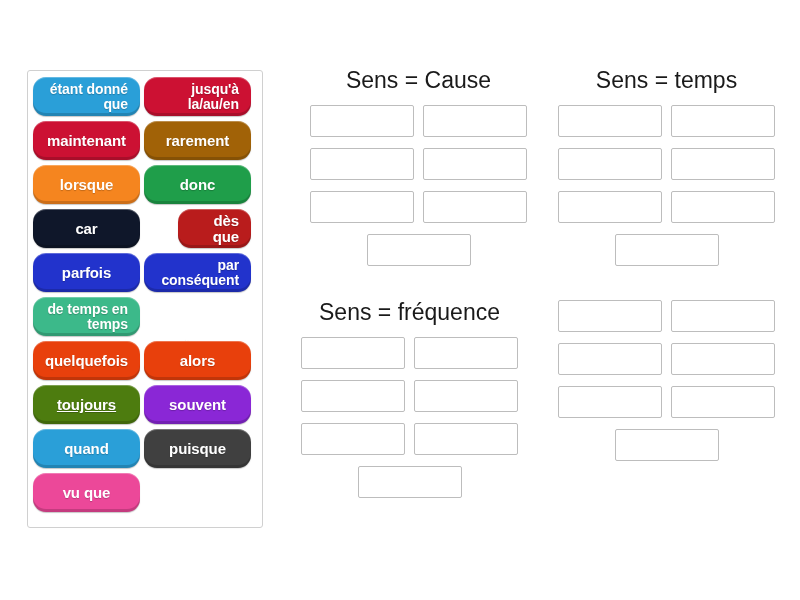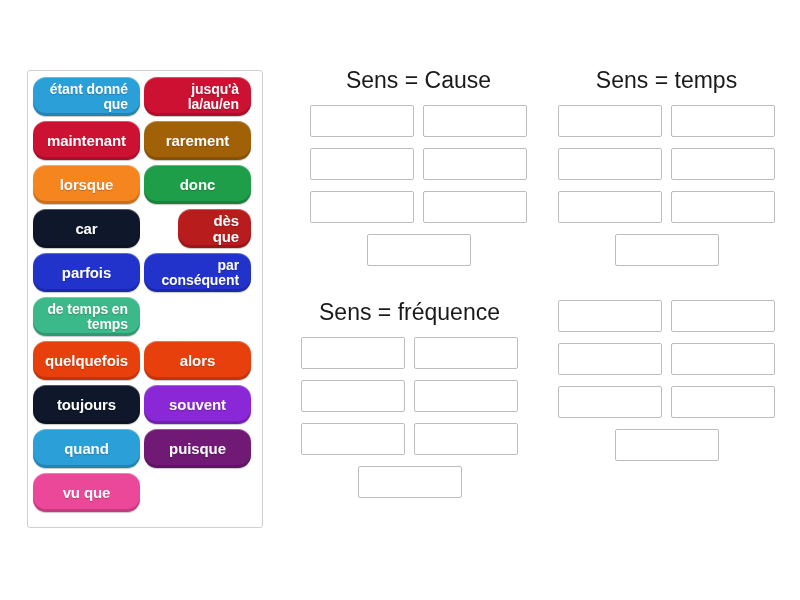--- a/index.html
+++ b/index.html
@@ -125,24 +125,24 @@
         <div class="tile" style="background: rgb(245, 133, 31);">lorsque</div>
         <div class="tile" style="background: rgb(31, 158, 74);">donc</div>
         <div class="tile" style="background: #0f172a;">car</div>
         <div class="tile" style="background: #b91c1c; margin-left: 34px;">dès que</div>
         <div class="tile" style="background: rgb(34, 51, 204);">parfois</div>
         <div class="tile two-line" style="background: rgb(34, 51, 204);">par conséquent</div>
         <div class="tile two-line" style="background: rgb(60, 185, 138);">de temps en temps</div>
         <div class="tile" style="background: rgb(60, 185, 138); margin-top: 48px;">donc</div>
         <div class="tile" style="background: rgb(232, 64, 12);">quelquefois</div>
         <div class="tile" style="background: rgb(232, 64, 12);">alors</div>
-        <div class="tile" style="background: #0f172a;">toujours</div>
+        <div class="tile" style="background: #4d7c0f; text-decoration: underline;">toujours</div>
         <div class="tile" style="background: rgb(138, 39, 214);">souvent</div>
         <div class="tile" style="background: rgb(42, 159, 216);">quand</div>
-        <div class="tile" style="background: #701a75;">puisque</div>
+        <div class="tile" style="background: #404040;">puisque</div>
         <div class="tile" style="background: #ec4899;">vu que</div>
       </div>
   </div>
 
   <div id="groups">
 
     <div class="group g0">
       <div class="group-title">Sens = Cause</div>
       <div class="slot-grid">
           <div class="slot"></div>

